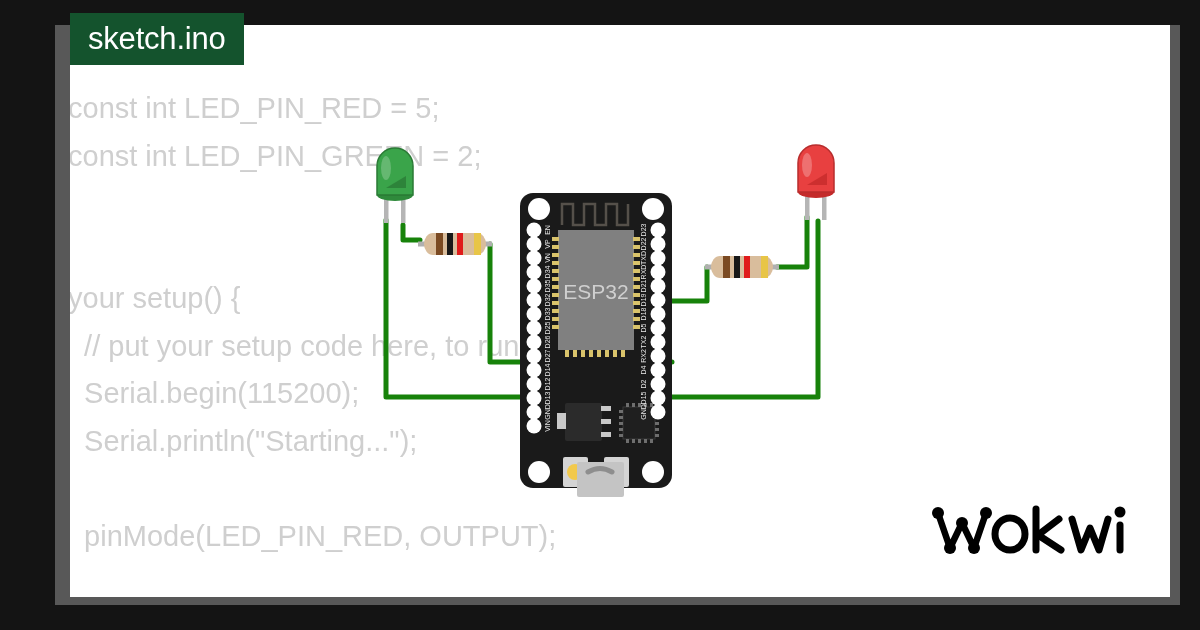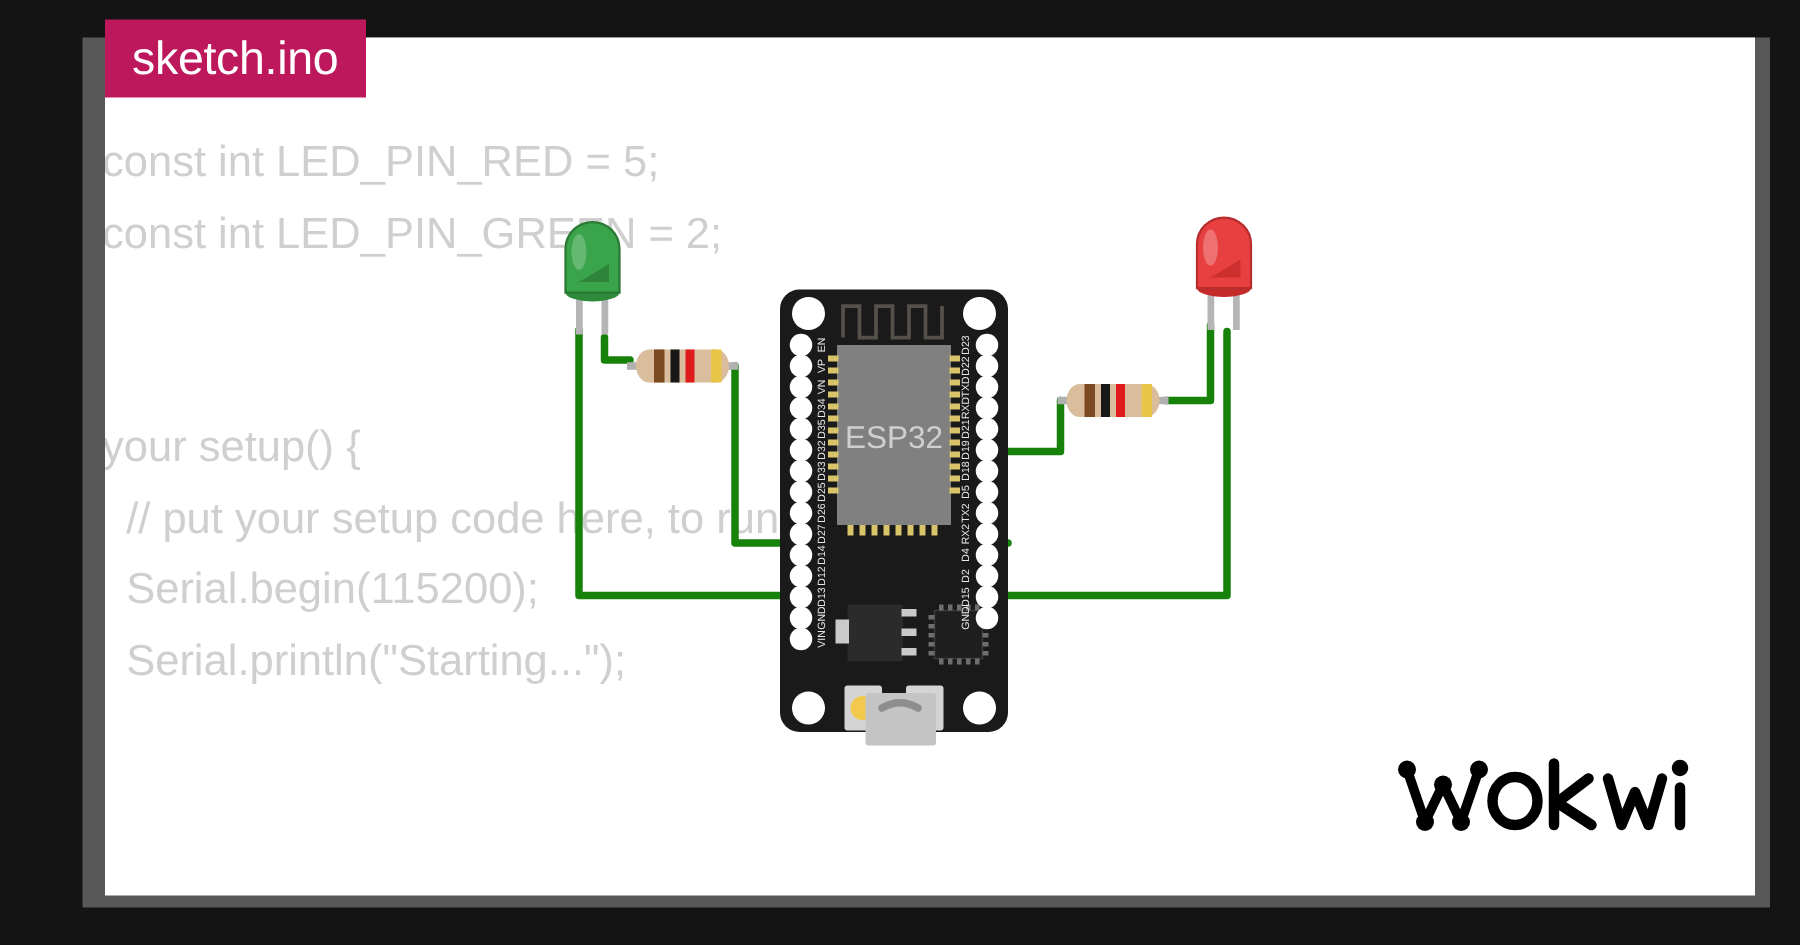--- a/index.html
+++ b/index.html
@@ -27,21 +27,21 @@
     background:#ffffff;
     overflow:hidden;
   }
 
   
   #tab{
     position:absolute;
     left:70px; top:13px;
     height:52px;
     padding:0 18px;
-    background:#be185d;
+    background:#14532d;
     color:#ffffff;
     font-size:31px;
     line-height:52px;
     letter-spacing:-0.2px;
     white-space:nowrap;
     z-index:40;
   }
 
   
   #code{
@@ -89,20 +89,21 @@
   <div id="code">
     <div class="code-line"><span>const int LED_PIN_RED = 5;</span></div>
     <div class="code-line"><span>const int LED_PIN_GREEN = 2;</span></div>
     <div class="code-line"><span></span></div>
     <div class="code-line"><span></span></div>
     <div class="code-line"><span>your setup() {</span></div>
     <div class="code-line"><span>  // put your setup code here, to run once:</span></div>
     <div class="code-line"><span>  Serial.begin(115200);</span></div>
     <div class="code-line"><span>  Serial.println("Starting...");</span></div>
     <div class="code-line"><span></span></div>
+    <div class="code-line"><span>  pinMode(LED_PIN_RED, OUTPUT);</span></div>
   </div>
 
   <svg id="stage" viewBox="0 0 1100 572">
 
     <g fill="none" stroke="#17820a" stroke-width="5" stroke-linecap="round" stroke-linejoin="round">
 
       <path d="M 333 200 L 333 215 L 350 215"></path>
 
       <path d="M 420 219 L 420 337 L 602 337"></path>
 

